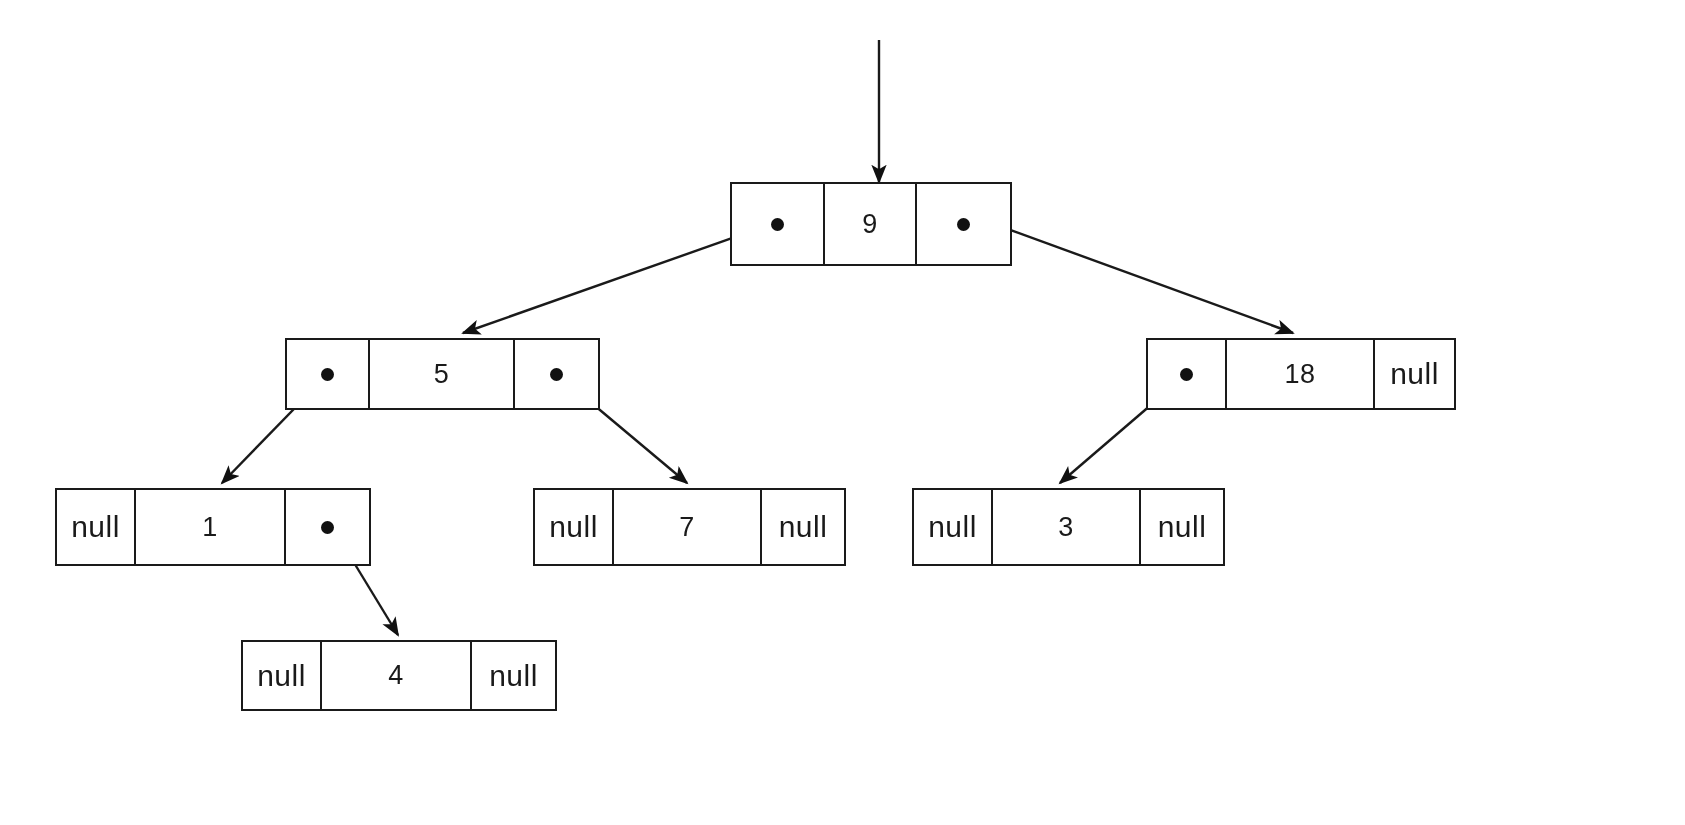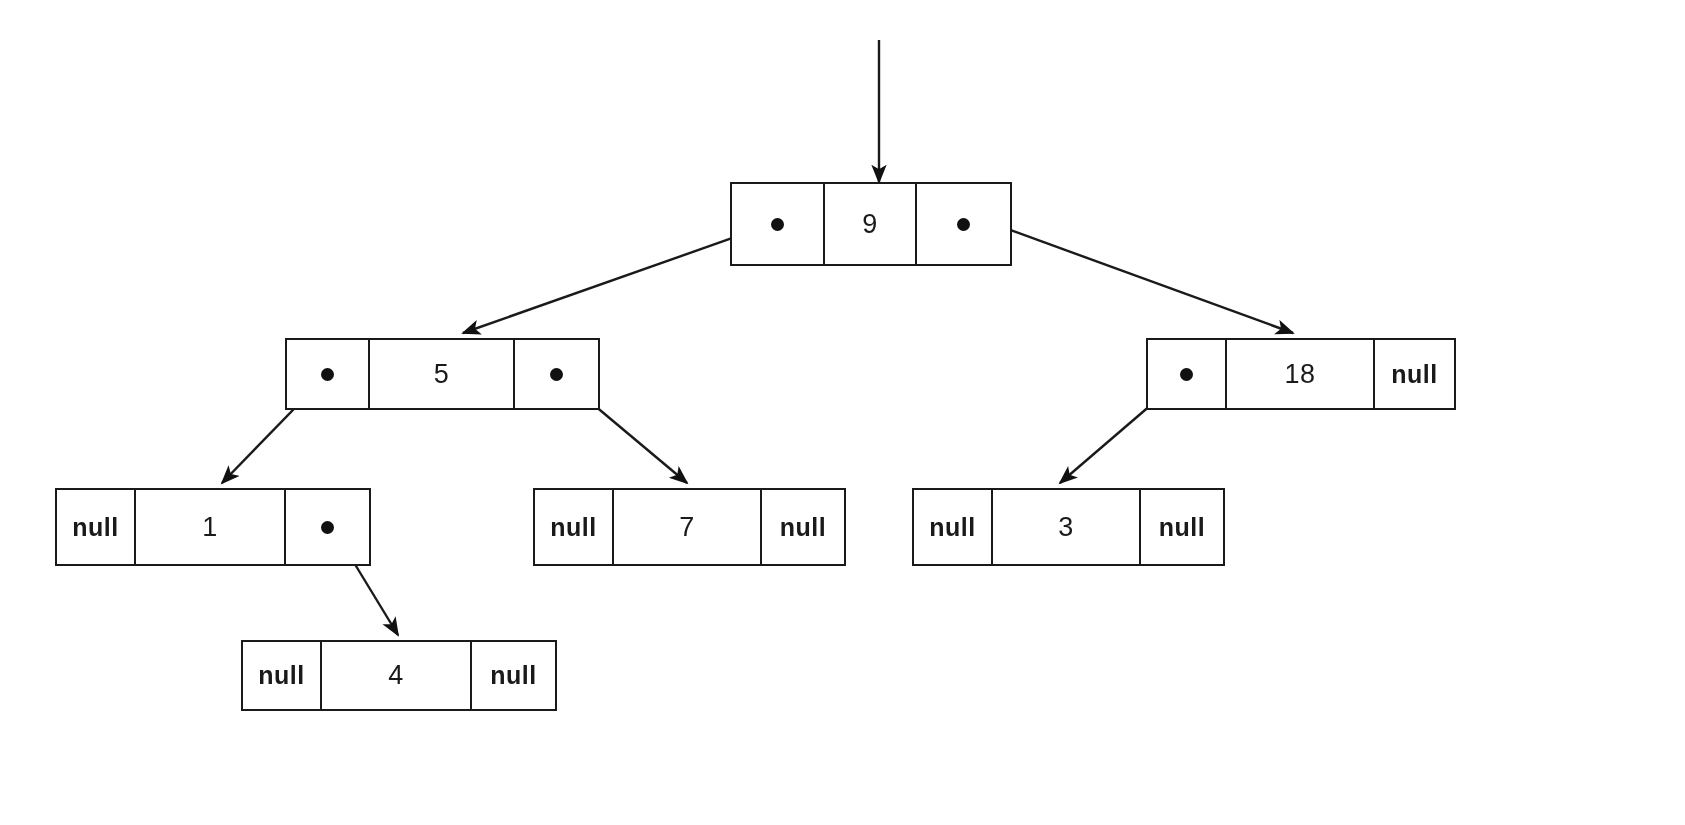--- a/index.html
+++ b/index.html
@@ -47,22 +47,21 @@
   .cell.ptr {
     border-right: 2px solid #1a1a1a;
   }
   .cell.val {
     border-right: 2px solid #1a1a1a;
   }
   .cell.last {
     border-right: none;
   }
   .cell.nullcell {
-    font-size: 25px;
-    font-weight: bold;
+    font-size: 30px;
   }
   .dot {
     width: 13px;
     height: 13px;
     border-radius: 50%;
     background: #111111;
     display: block;
   }
 </style>
 </head>

